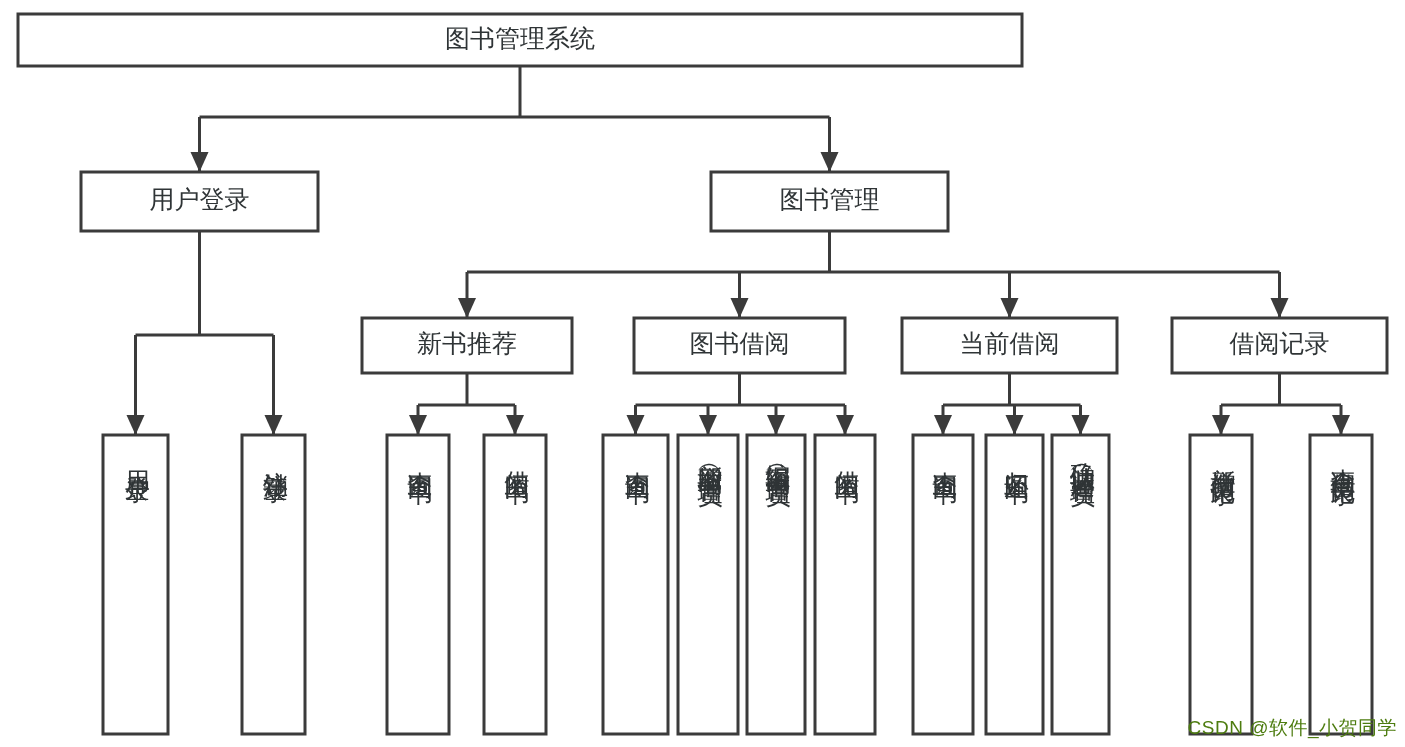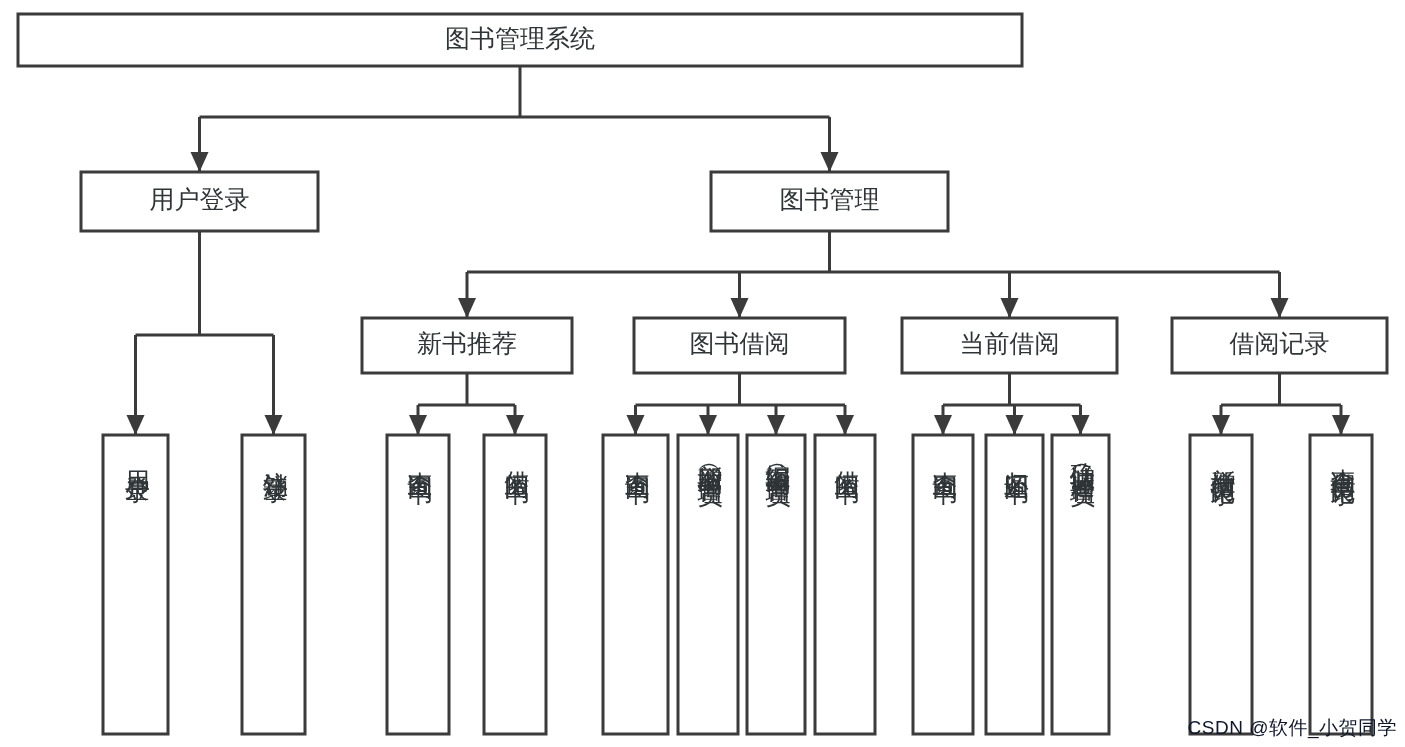--- a/index.html
+++ b/index.html
@@ -56,21 +56,21 @@
     font-size: 25px;
     letter-spacing: 3px;
     text-anchor: middle;
   }
   .watermark-text {
     position: absolute;
     right: 8px;
     bottom: 6px;
     font-family: "Liberation Sans", "DejaVu Sans", sans-serif;
     font-size: 19px;
-    color: #0f172a;
+    color: #4d7c0f;
     white-space: nowrap;
     user-select: none;
     letter-spacing: 0.5px;
   }
 </style>
 </head>
 <body>
 
 <div id="diagram-root">
 

